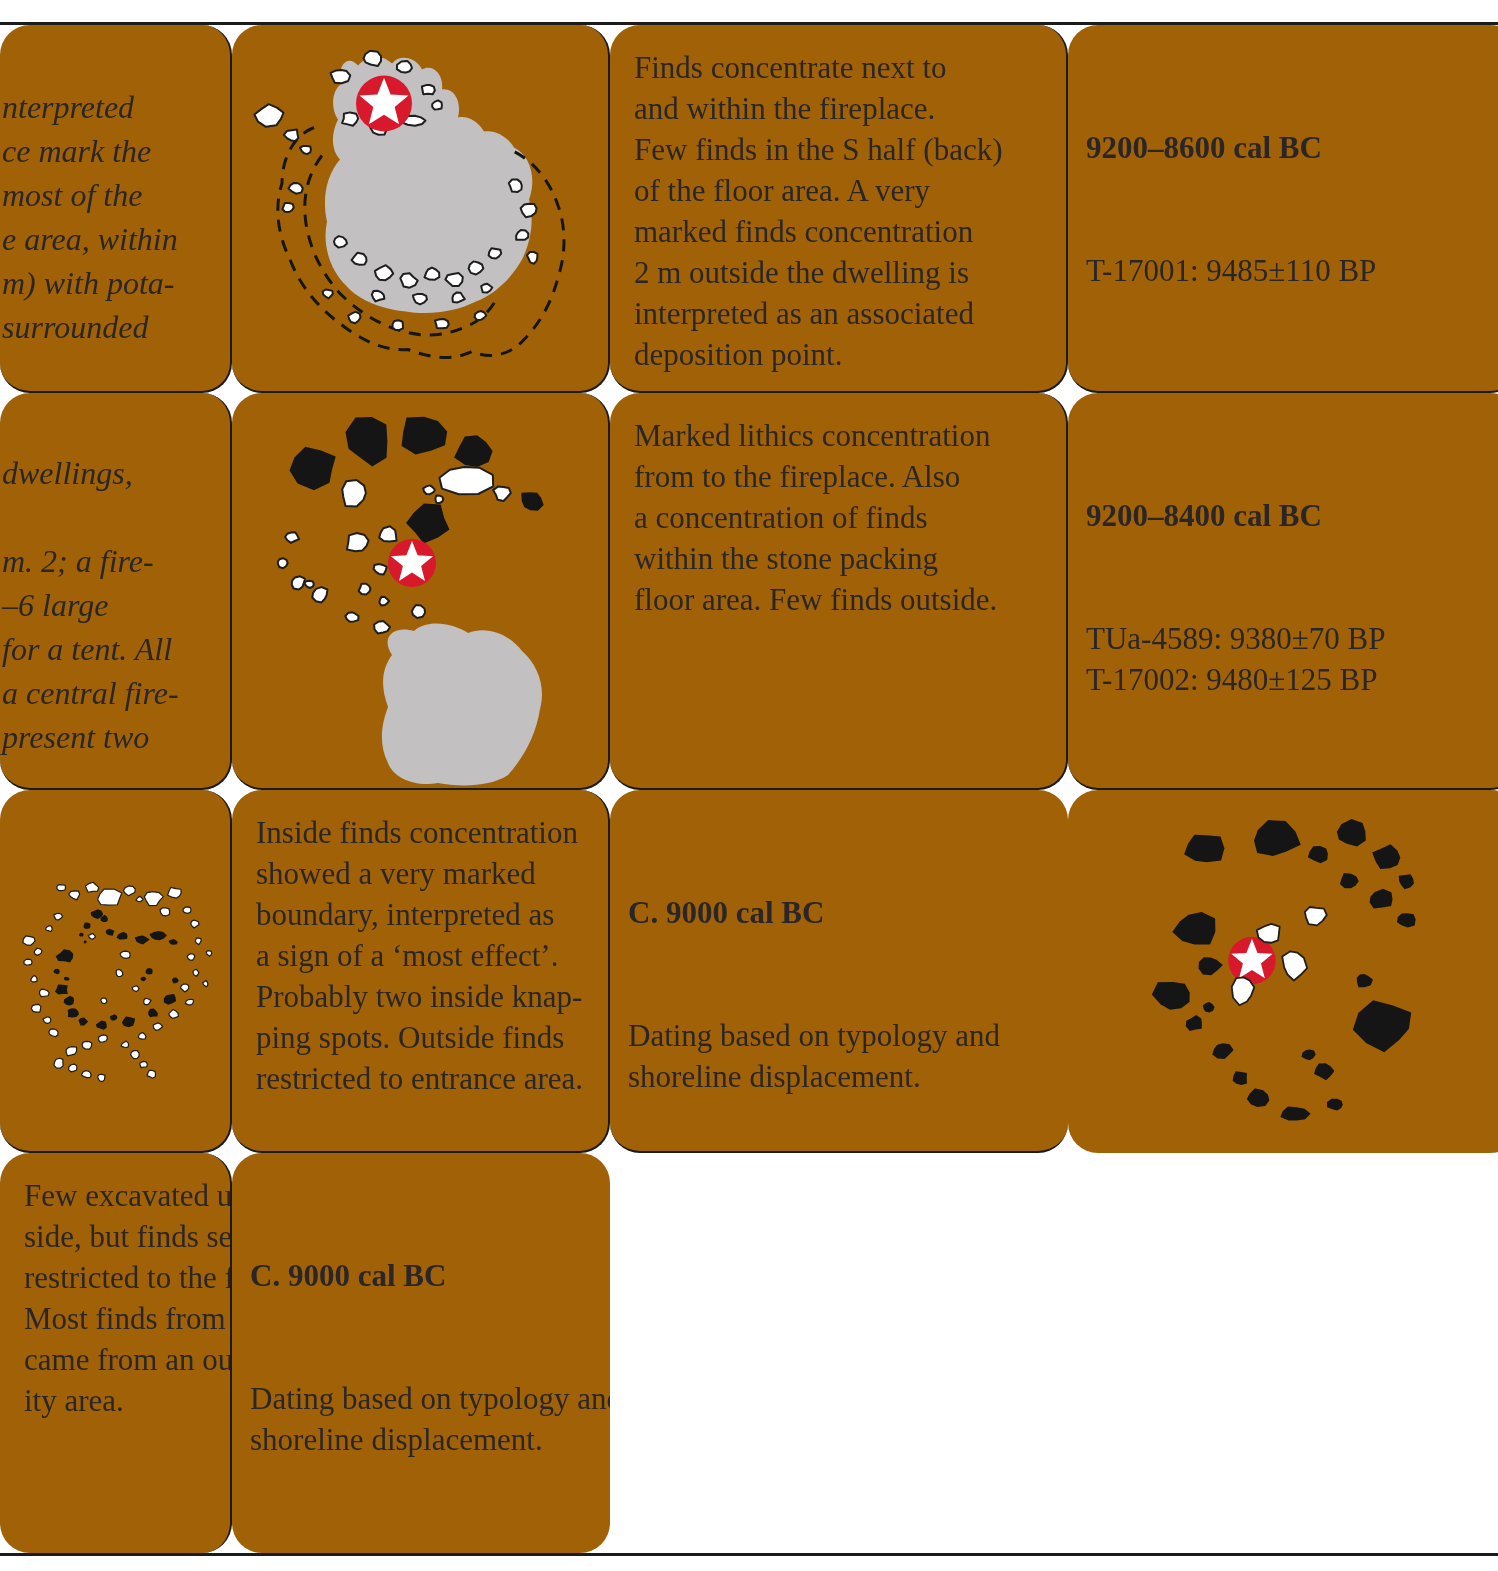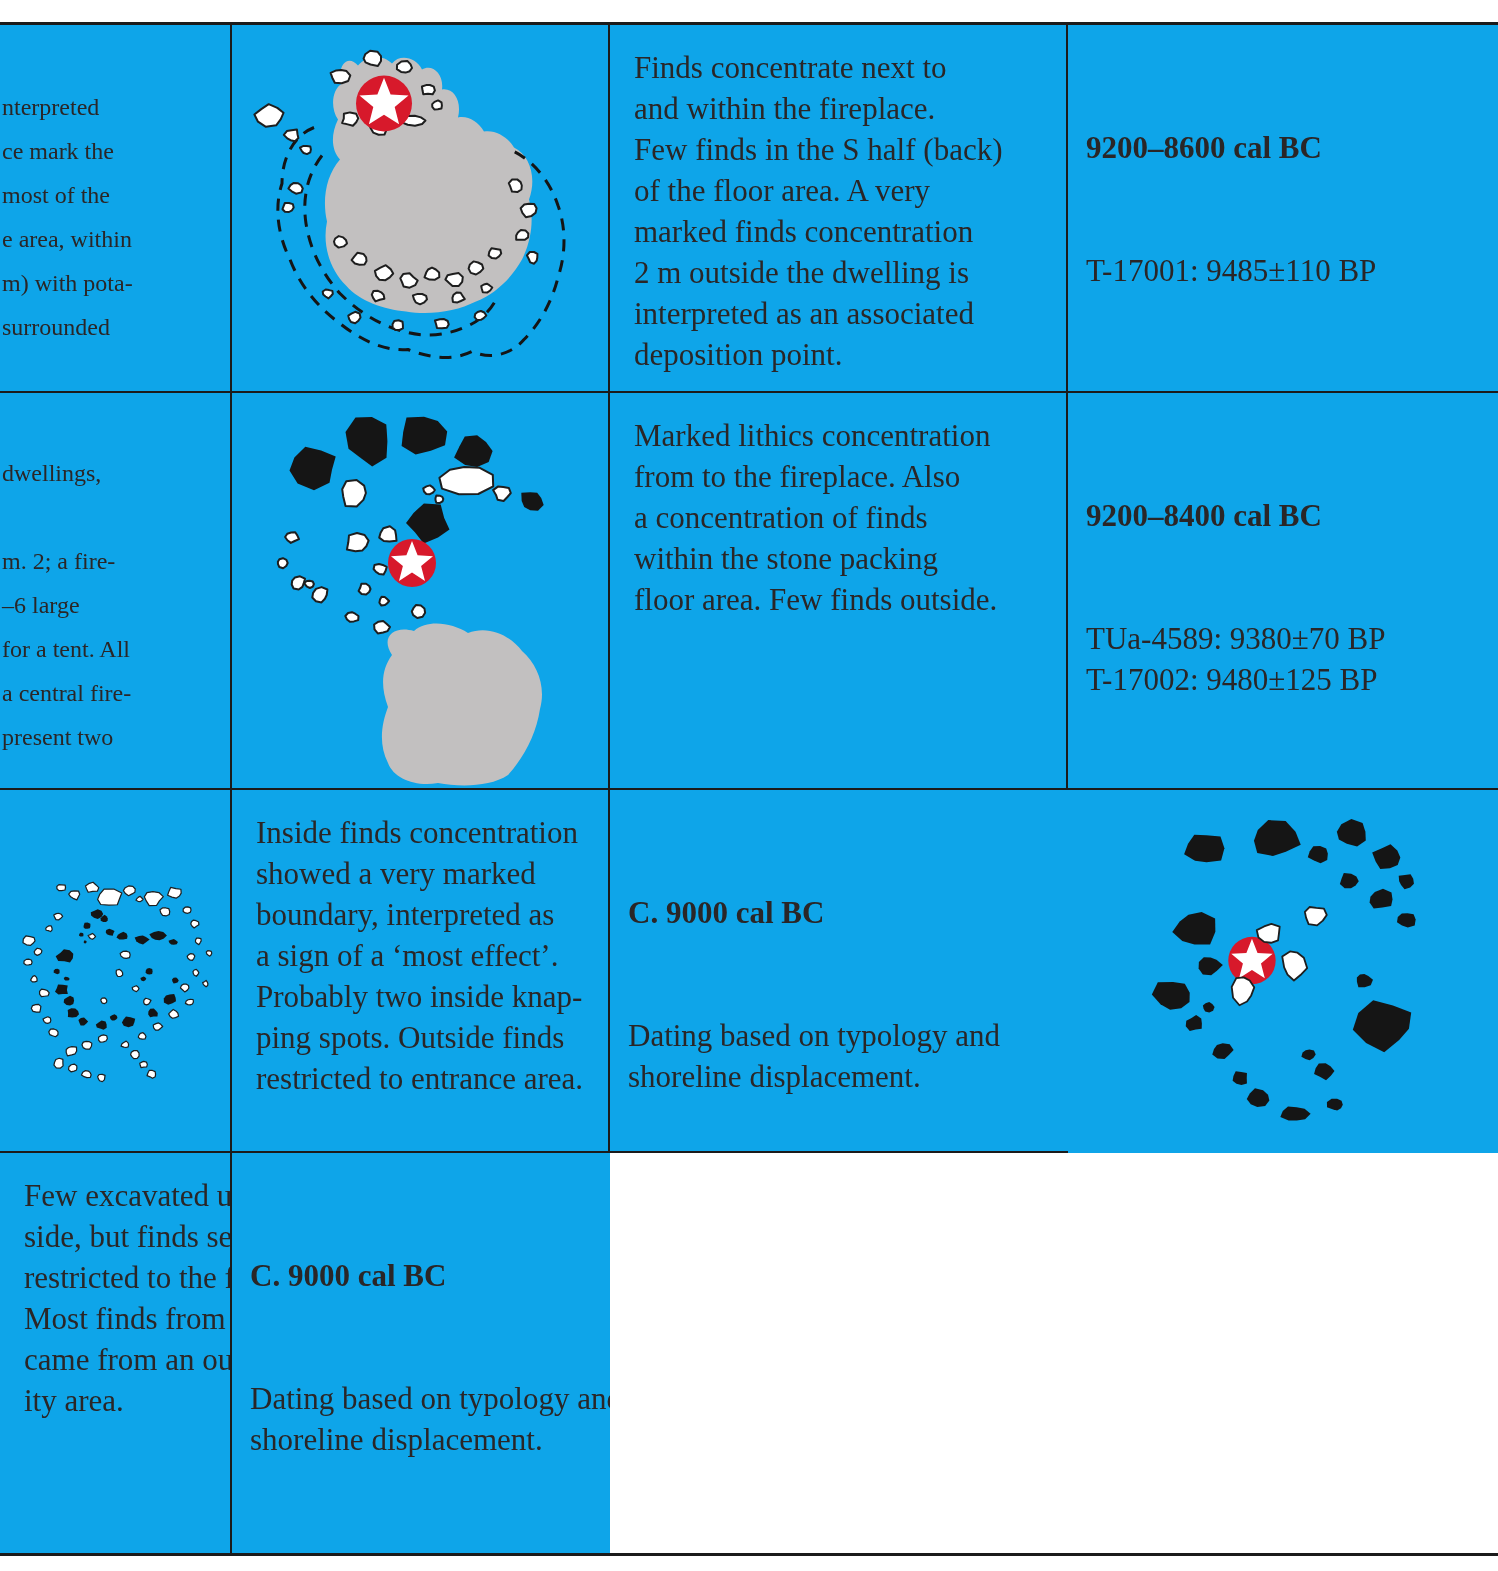--- a/index.html
+++ b/index.html
@@ -20,28 +20,30 @@
     border-top:3px solid #1b1b1b;
     border-bottom:3px solid #1b1b1b;
     background:#fff;
   }
   .cell{
     box-sizing:border-box;
     border-right:2px solid #1b1b1b;
     border-bottom:2px solid #1b1b1b;
     overflow:hidden;
     position:relative;
-    background:#0ea5e9;
+    background:#a16207;
+    border-radius:30px;
   }
   .cell.c4{border-right:none;}
   .cell.r4{border-bottom:none;}
   .desc{
-    font-size:24px;line-height:44px;
+    font-size:32px;line-height:44px;
     white-space:pre;
     padding:60px 8px 0 2px;
+    font-style:italic;
   }
   .cell.c1.r2 .desc{padding-top:58px;}
   .finds{
     font-size:31px;line-height:41px;
     white-space:pre;
     padding:22px 0 0 24px;
   }
   .dating{
     font-size:31px;line-height:41px;
     padding:20px 0 0 18px;

